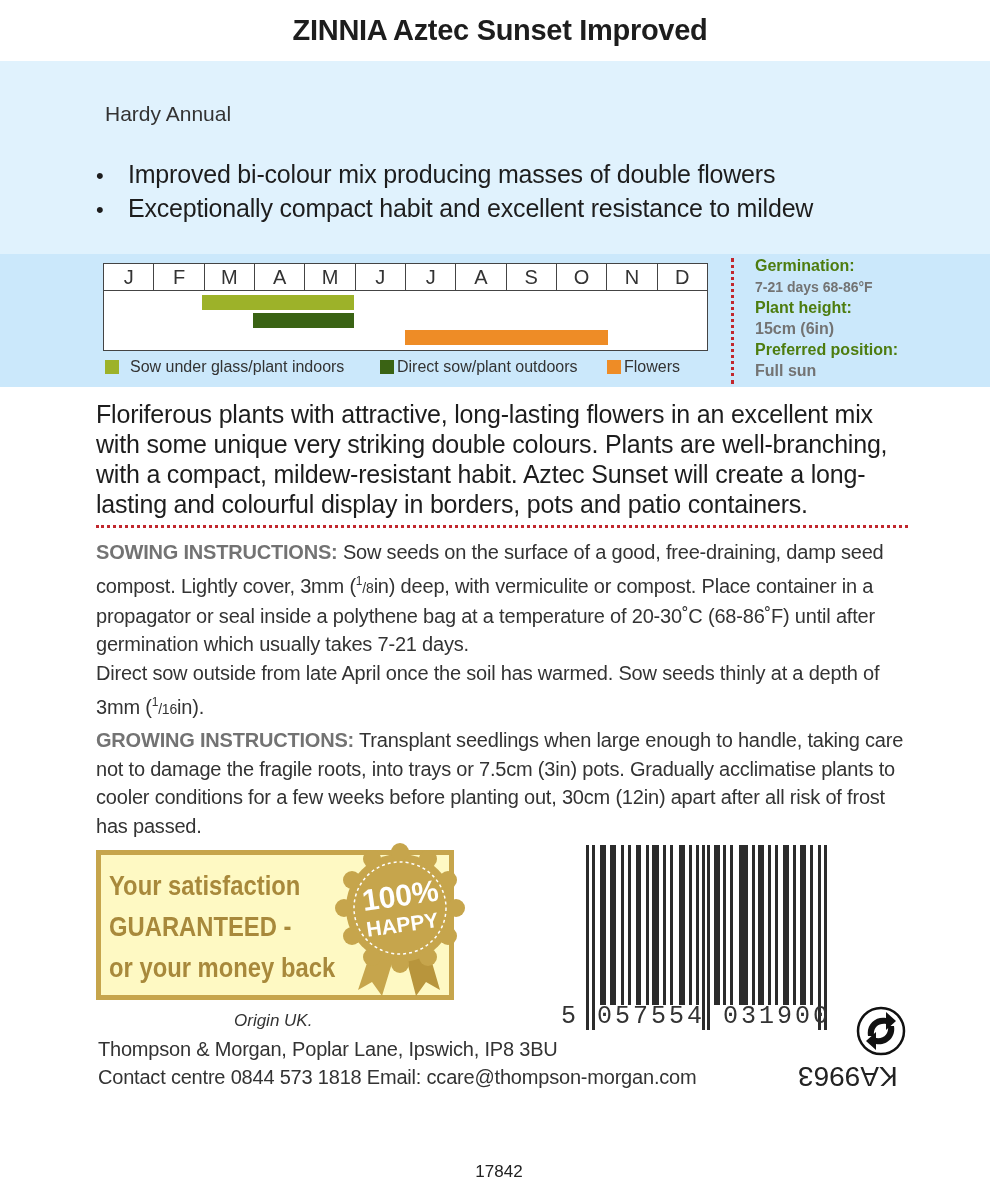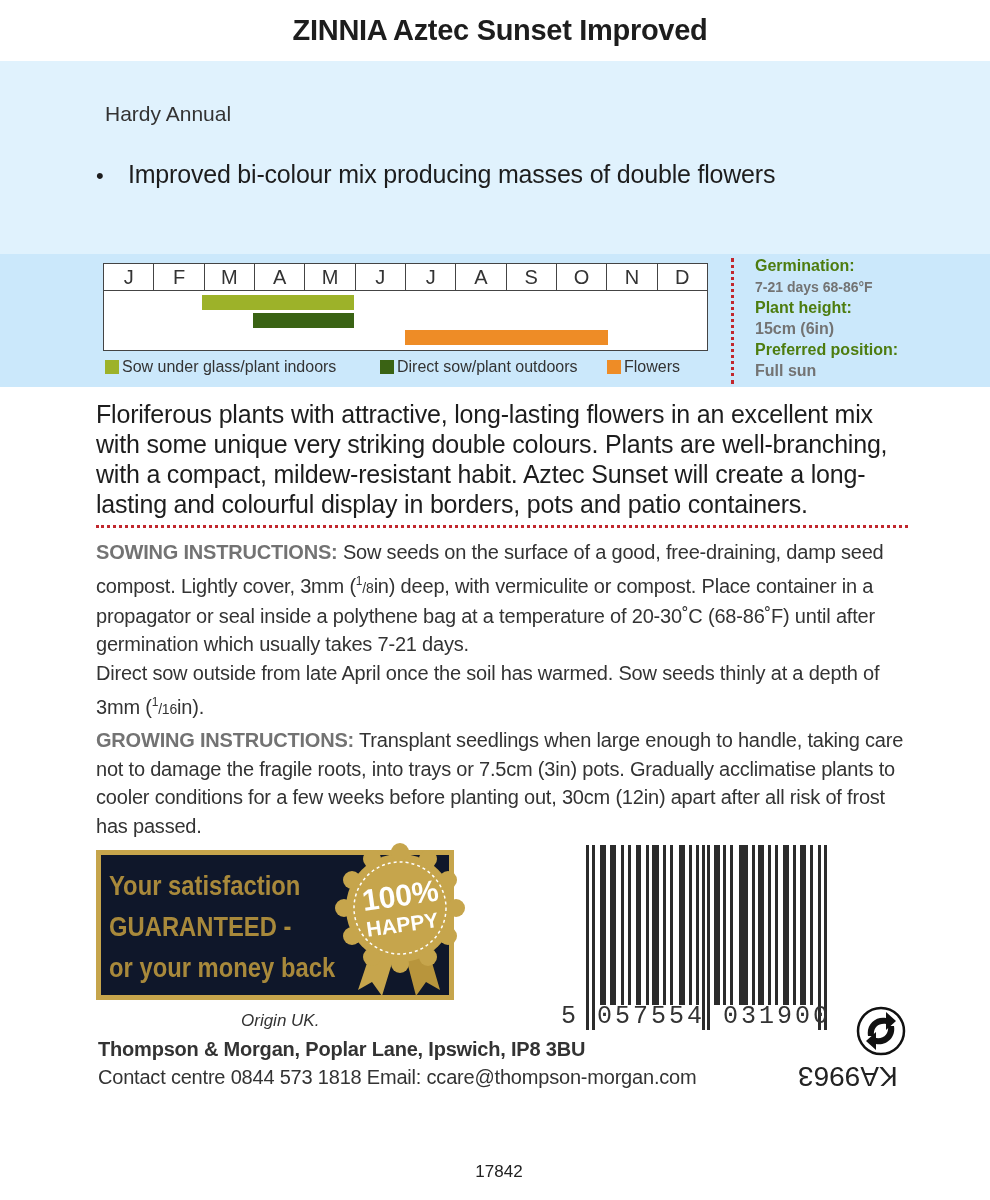--- a/index.html
+++ b/index.html
@@ -71,30 +71,30 @@
       position: absolute; left: 96px; width: 820px;
       font-size: 20px; line-height: 28.5px; color: #333; letter-spacing: -0.2px;
     }
     .para b { color: #737373; }
     .frac { font-size: 12px; vertical-align: super; }
     .frac-d { font-size: 14px; }
 
     
     .guarantee {
       position: absolute; left: 96px; top: 850px; width: 358px; height: 150px;
-      background: #0f172a; border: 5px solid #c6a54c;
+      background: #fef9c3; border: 5px solid #c6a54c;
     }
     .guarantee .txt {
       position: absolute; left: 8px; top: 10px;
       font-size: 28px; font-weight: bold; line-height: 41px; color: #a8893b;
       transform: scaleX(0.85); transform-origin: left top; white-space: nowrap;
     }
     .seal { position: absolute; left: 334px; top: 842px; width: 132px; height: 160px; }
 
-    .origin { position: absolute; left: 234px; top: 1011px; font-size: 17px; font-style: italic; color: #333; margin-left: 7px; }
+    .origin { position: absolute; left: 234px; top: 1011px; font-size: 17px; font-style: italic; color: #333; }
     .address { position: absolute; left: 98px; width: 720px; font-size: 20px; color: #333; letter-spacing: -0.2px; }
 
     .barcode { position: absolute; left: 586px; top: 845px; width: 245px; height: 185px; }
     .barcode-num {
       position: absolute; left: 561px; top: 1002px; font-family: Liberation Mono, monospace;
       font-size: 25px; color: #333; letter-spacing: 3px;
     }
 
     .recycle { position: absolute; left: 856px; top: 1006px; width: 50px; height: 50px; }
     .code-rot {
@@ -108,20 +108,21 @@
 
 <div class="title">ZINNIA Aztec Sunset Improved</div>
 
 <div class="band-light"></div>
 <div class="band-mid"></div>
 
 <div class="subtitle">Hardy Annual</div>
 
 <ul class="bullets">
   <li><span class="dot">•</span><span>Improved bi-colour mix producing masses of double flowers</span></li>
+  <li><span class="dot">•</span><span>Exceptionally compact habit and excellent resistance to mildew</span></li>
 </ul>
 
 <div class="cal">
   <div class="cal-head">
     <div class="m">J</div>
     <div class="m">F</div>
     <div class="m">M</div>
     <div class="m">A</div>
     <div class="m">M</div>
     <div class="m">J</div>
@@ -131,21 +132,21 @@
     <div class="m">O</div>
     <div class="m">N</div>
     <div class="m">D</div>
   </div>
   <div class="bar" style="left:98px; top:31px; width:152px; background:#9db229;"></div>
   <div class="bar" style="left:149px; top:49px; width:101px; background:#3a6314;"></div>
   <div class="bar" style="left:301px; top:66px; width:203px; background:#ee8c26;"></div>
 </div>
 
 <div class="legend">
-  <div class="item" style="width:265px;">
+  <div class="item" style="width:265px;gap:8px;">
     <span class="sw" style="background:#9db229;"></span>
     <span>Sow under glass/plant indoors</span>
   </div>
   <div class="item" style="width:237px;padding-left:10px;">
     <span class="sw" style="background:#3a6314;"></span>
     <span>Direct sow/plant outdoors</span>
   </div>
   <div class="item">
     <span class="sw" style="background:#ee8c26;"></span>
     <span>Flowers</span>
@@ -204,21 +205,21 @@
     <circle cx="10" cy="66" r="9"></circle>
       <circle cx="18" cy="38" r="9"></circle>
       <circle cx="38" cy="17" r="9"></circle>
   </g>
   <circle cx="66" cy="66" r="46" fill="none" stroke="#ffffff" stroke-width="1.5" stroke-dasharray="3,3"></circle>
   <text x="68" y="64" text-anchor="middle" font-family="Liberation Sans, sans-serif" font-weight="bold" font-size="30" fill="#ffffff" transform="rotate(-8 66 66)">100%</text>
   <text x="66" y="90" text-anchor="middle" font-family="Liberation Sans, sans-serif" font-weight="bold" font-size="21" fill="#ffffff" transform="rotate(-8 66 66)">HAPPY</text>
 </svg>
 
 <div class="origin">Origin UK.</div>
-<div class="address" style="top:1038px;font-weight:bold;">Thompson &amp; Morgan, Poplar Lane, Ipswich, IP8 3BU</div>
+<div class="address" style="top:1038px;">Thompson &amp; Morgan, Poplar Lane, Ipswich, IP8 3BU</div>
 <div class="address" style="top:1066px;">Contact centre 0844 573 1818 Email: ccare@thompson-morgan.com</div>
 
 <svg class="barcode" viewBox="0 0 245 185" preserveAspectRatio="none">
   <g fill="#2b2b2b">
     <rect x="0" y="0" width="3" height="185"></rect>
       <rect x="6" y="0" width="3" height="185"></rect>
     <rect x="14" y="0" width="6" height="160"></rect>
       <rect x="24" y="0" width="6" height="160"></rect>
     <rect x="35" y="0" width="3" height="160"></rect>
       <rect x="42" y="0" width="3" height="160"></rect>

